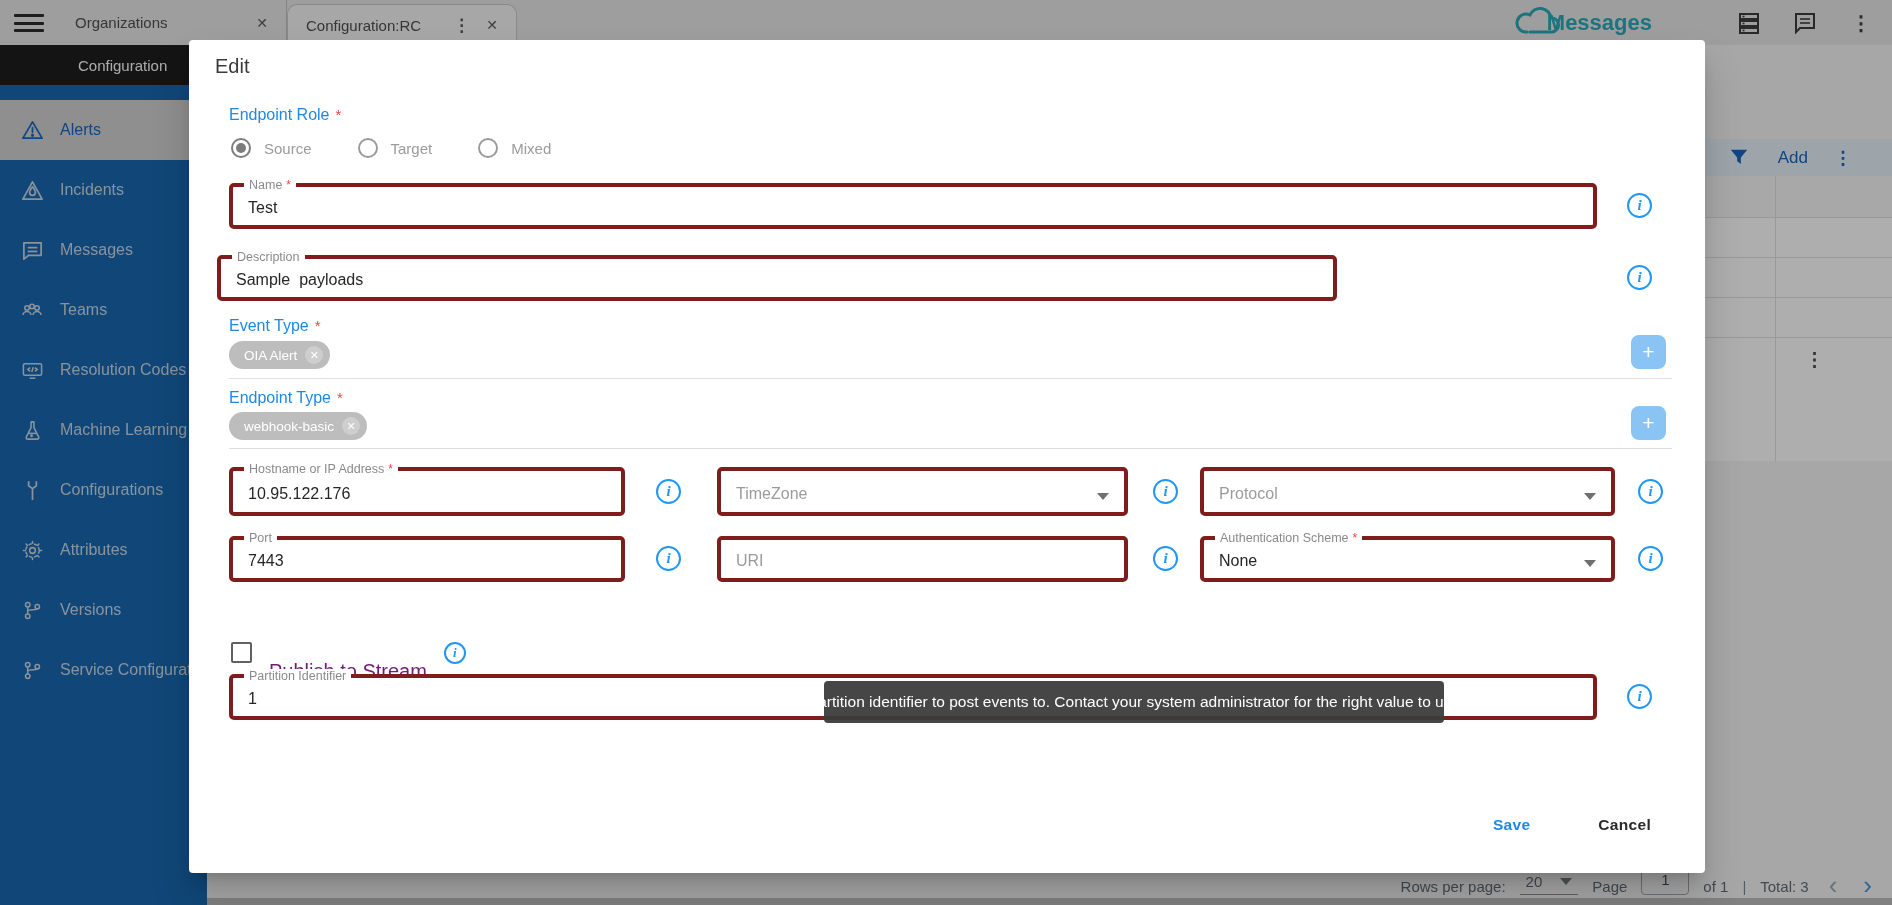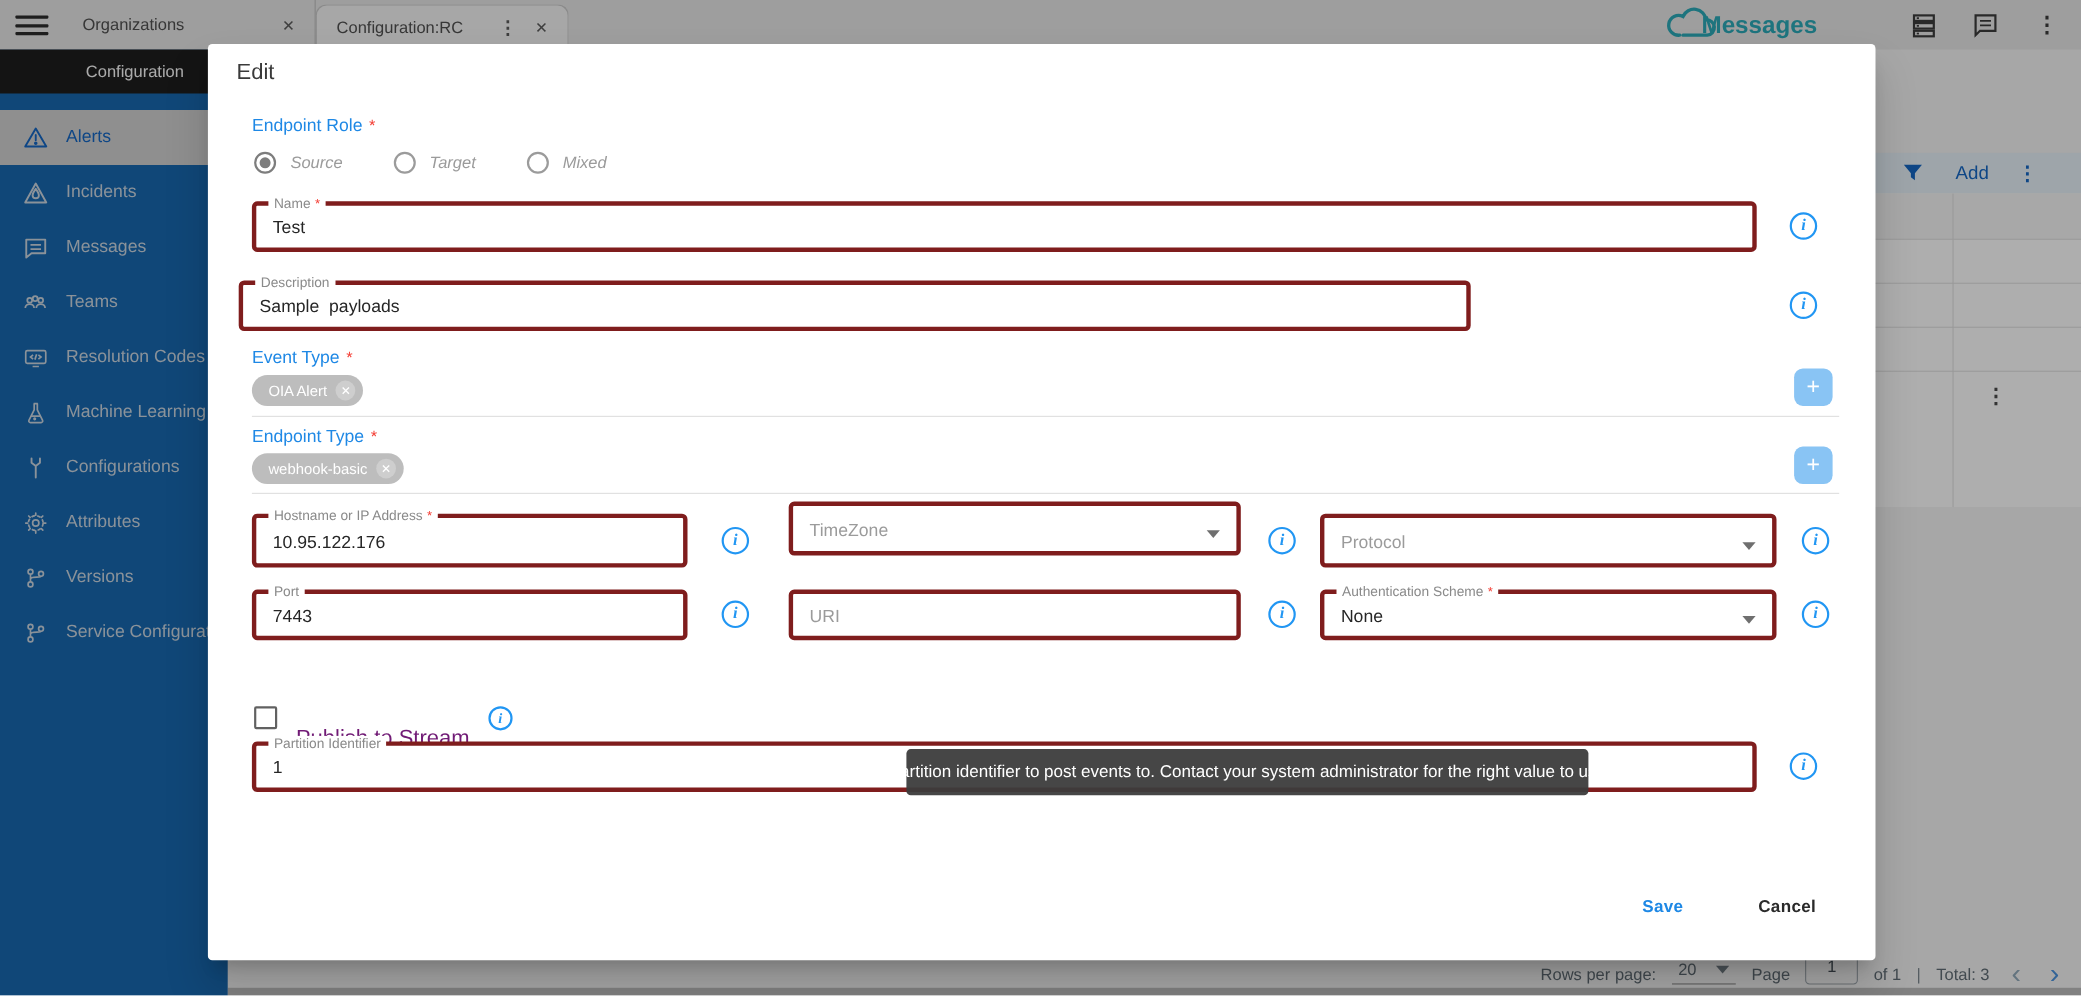--- a/index.html
+++ b/index.html
@@ -20,21 +20,21 @@
   .brand { position:absolute; right:240px; top:6px; display:flex; align-items:center; }
   .topbar-icons { position:absolute; right:0; top:0; height:45px; display:flex; align-items:center; gap:30px; padding-right:18px; }
   .ticon { width:26px; height:26px; color:#3c3c3c; cursor:pointer; display:flex; align-items:center; justify-content:center; }
 
   
   .subheader { position:absolute; top:45px; left:0; width:260px; height:40px; background:#1e1e1e; z-index:6; display:flex; align-items:center; }
   .subheader span { color:#f5f5f5; font-size:15px; padding-left:78px; }
 
   
   .sidebar { position:absolute; top:45px; left:0; width:207px; height:860px; background:#1766ad; z-index:4; padding-top:55px; }
-  .side-item { height:50px; display:flex; align-items:center; padding-left:20px; color:#c7d2dc; font-size:16px; cursor:pointer; white-space:nowrap; }
+  .side-item { height:60px; display:flex; align-items:center; padding-left:20px; color:#c7d2dc; font-size:16px; cursor:pointer; white-space:nowrap; }
   .side-item .sicon { width:24px; height:24px; margin-right:16px; flex:0 0 24px; display:flex; align-items:center; justify-content:center; }
   .side-item.selected { background:#cdcdcd; color:#1565c0; }
 
   
   .main { position:absolute; top:45px; left:207px; width:1685px; height:860px; background:#efefef; z-index:3; }
   .toolbar-band { position:absolute; top:94px; left:0; width:1685px; height:37px; background:#e2edf4; display:flex; align-items:center; justify-content:flex-end; gap:26px; padding-right:40px; }
   .toolbar-band .bicon { width:24px; height:24px; color:#1565c0; cursor:pointer; }
   .add-btn { color:#1565c0; font-size:17px; cursor:pointer; }
   .tb-dots { color:#1565c0; font-weight:bold; font-size:18px; cursor:pointer; }
   .table-area { position:absolute; top:131px; left:0; width:1685px; height:285px; background:#fafafa; }
@@ -55,21 +55,21 @@
   .bottom-strip { position:absolute; bottom:0; left:0; width:1685px; height:7px; background:#b9b9b9; }
 
   
   .overlay { position:absolute; inset:0; background:rgba(0,0,0,0.30); z-index:20; }
 
   
   .modal { position:absolute; left:189px; top:40px; width:1516px; height:833px; background:#ffffff; border-radius:4px; box-shadow:0 11px 15px -7px rgba(0,0,0,.2), 0 24px 38px 3px rgba(0,0,0,.14); z-index:30; }
   .modal-title { position:absolute; top:15px; left:26px; font-size:20px; color:#3a3a3a; }
   .blue-label { position:absolute; left:40px; font-size:16px; color:#1e88e5; }
   .req { color:#f4433a; margin-left:6px; font-size:15px; }
-  .radio-row { position:absolute; left:42px; top:98px; display:flex; align-items:flex-end; gap:46px;font-style:italic; }
+  .radio-row { position:absolute; left:42px; top:98px; display:flex; align-items:flex-end; gap:46px; }
   .radio-opt { display:flex; align-items:center; gap:13px; color:#9b9b9b; font-size:15px; cursor:pointer; }
   .radio-circle { width:20px; height:20px; border:2px solid #9b9b9b; border-radius:50%; position:relative; }
   .radio-circle.checked { border-color:#7d7d7d; }
   .radio-circle.checked::after { content:""; position:absolute; left:3px; top:3px; width:10px; height:10px; border-radius:50%; background:#7d7d7d; }
 
   .mfield { position:absolute; border:4px solid #7f1d1d; border-radius:5px; background:#fff; height:46px; }
   .mfield .flabel { position:absolute; top:-9px; left:11px; background:#fff; padding:0 5px; font-size:12.5px; color:#8a8a8a; white-space:nowrap; }
   .mfield .flabel .req { font-size:12px; margin-left:4px; }
   .mfield .fvalue { position:absolute; left:15px; top:12px; font-size:16px; color:#262626; white-space:pre; }
   .mfield .fvalue.placeholder { color:#9b9b9b; }
@@ -357,21 +357,21 @@
       </span>
     </div>
     <span class="plus-btn" style="top:366px;">+</span>
     <div class="hline" style="top:408px;"></div>
 
     <div class="mfield" style="left:40px; top:427px; width:396px; height:49px;">
       <span class="flabel"><span>Hostname or IP Address</span><span class="req">*</span></span>
       <span class="fvalue" style="top:14px;">10.95.122.176</span>
     </div>
     <span class="info-icon" style="left:467px; top:439px;">i</span>
-    <div class="mfield" style="left:528px; top:416px; width:411px; height:49px;padding-left:44px;">
+    <div class="mfield" style="left:528px; top:427px; width:411px; height:49px;padding-left:44px;">
       <span class="fvalue placeholder" style="top:14px;">TimeZone</span>
       <span class="dd-arrow" style="top:22px;"></span>
     </div>
     <span class="info-icon" style="left:964px; top:439px;">i</span>
     <div class="mfield" style="left:1011px; top:427px; width:415px; height:49px;">
       <span class="fvalue placeholder" style="top:14px;">Protocol</span>
       <span class="dd-arrow" style="top:22px;"></span>
     </div>
     <span class="info-icon" style="left:1449px; top:439px;">i</span>
 

